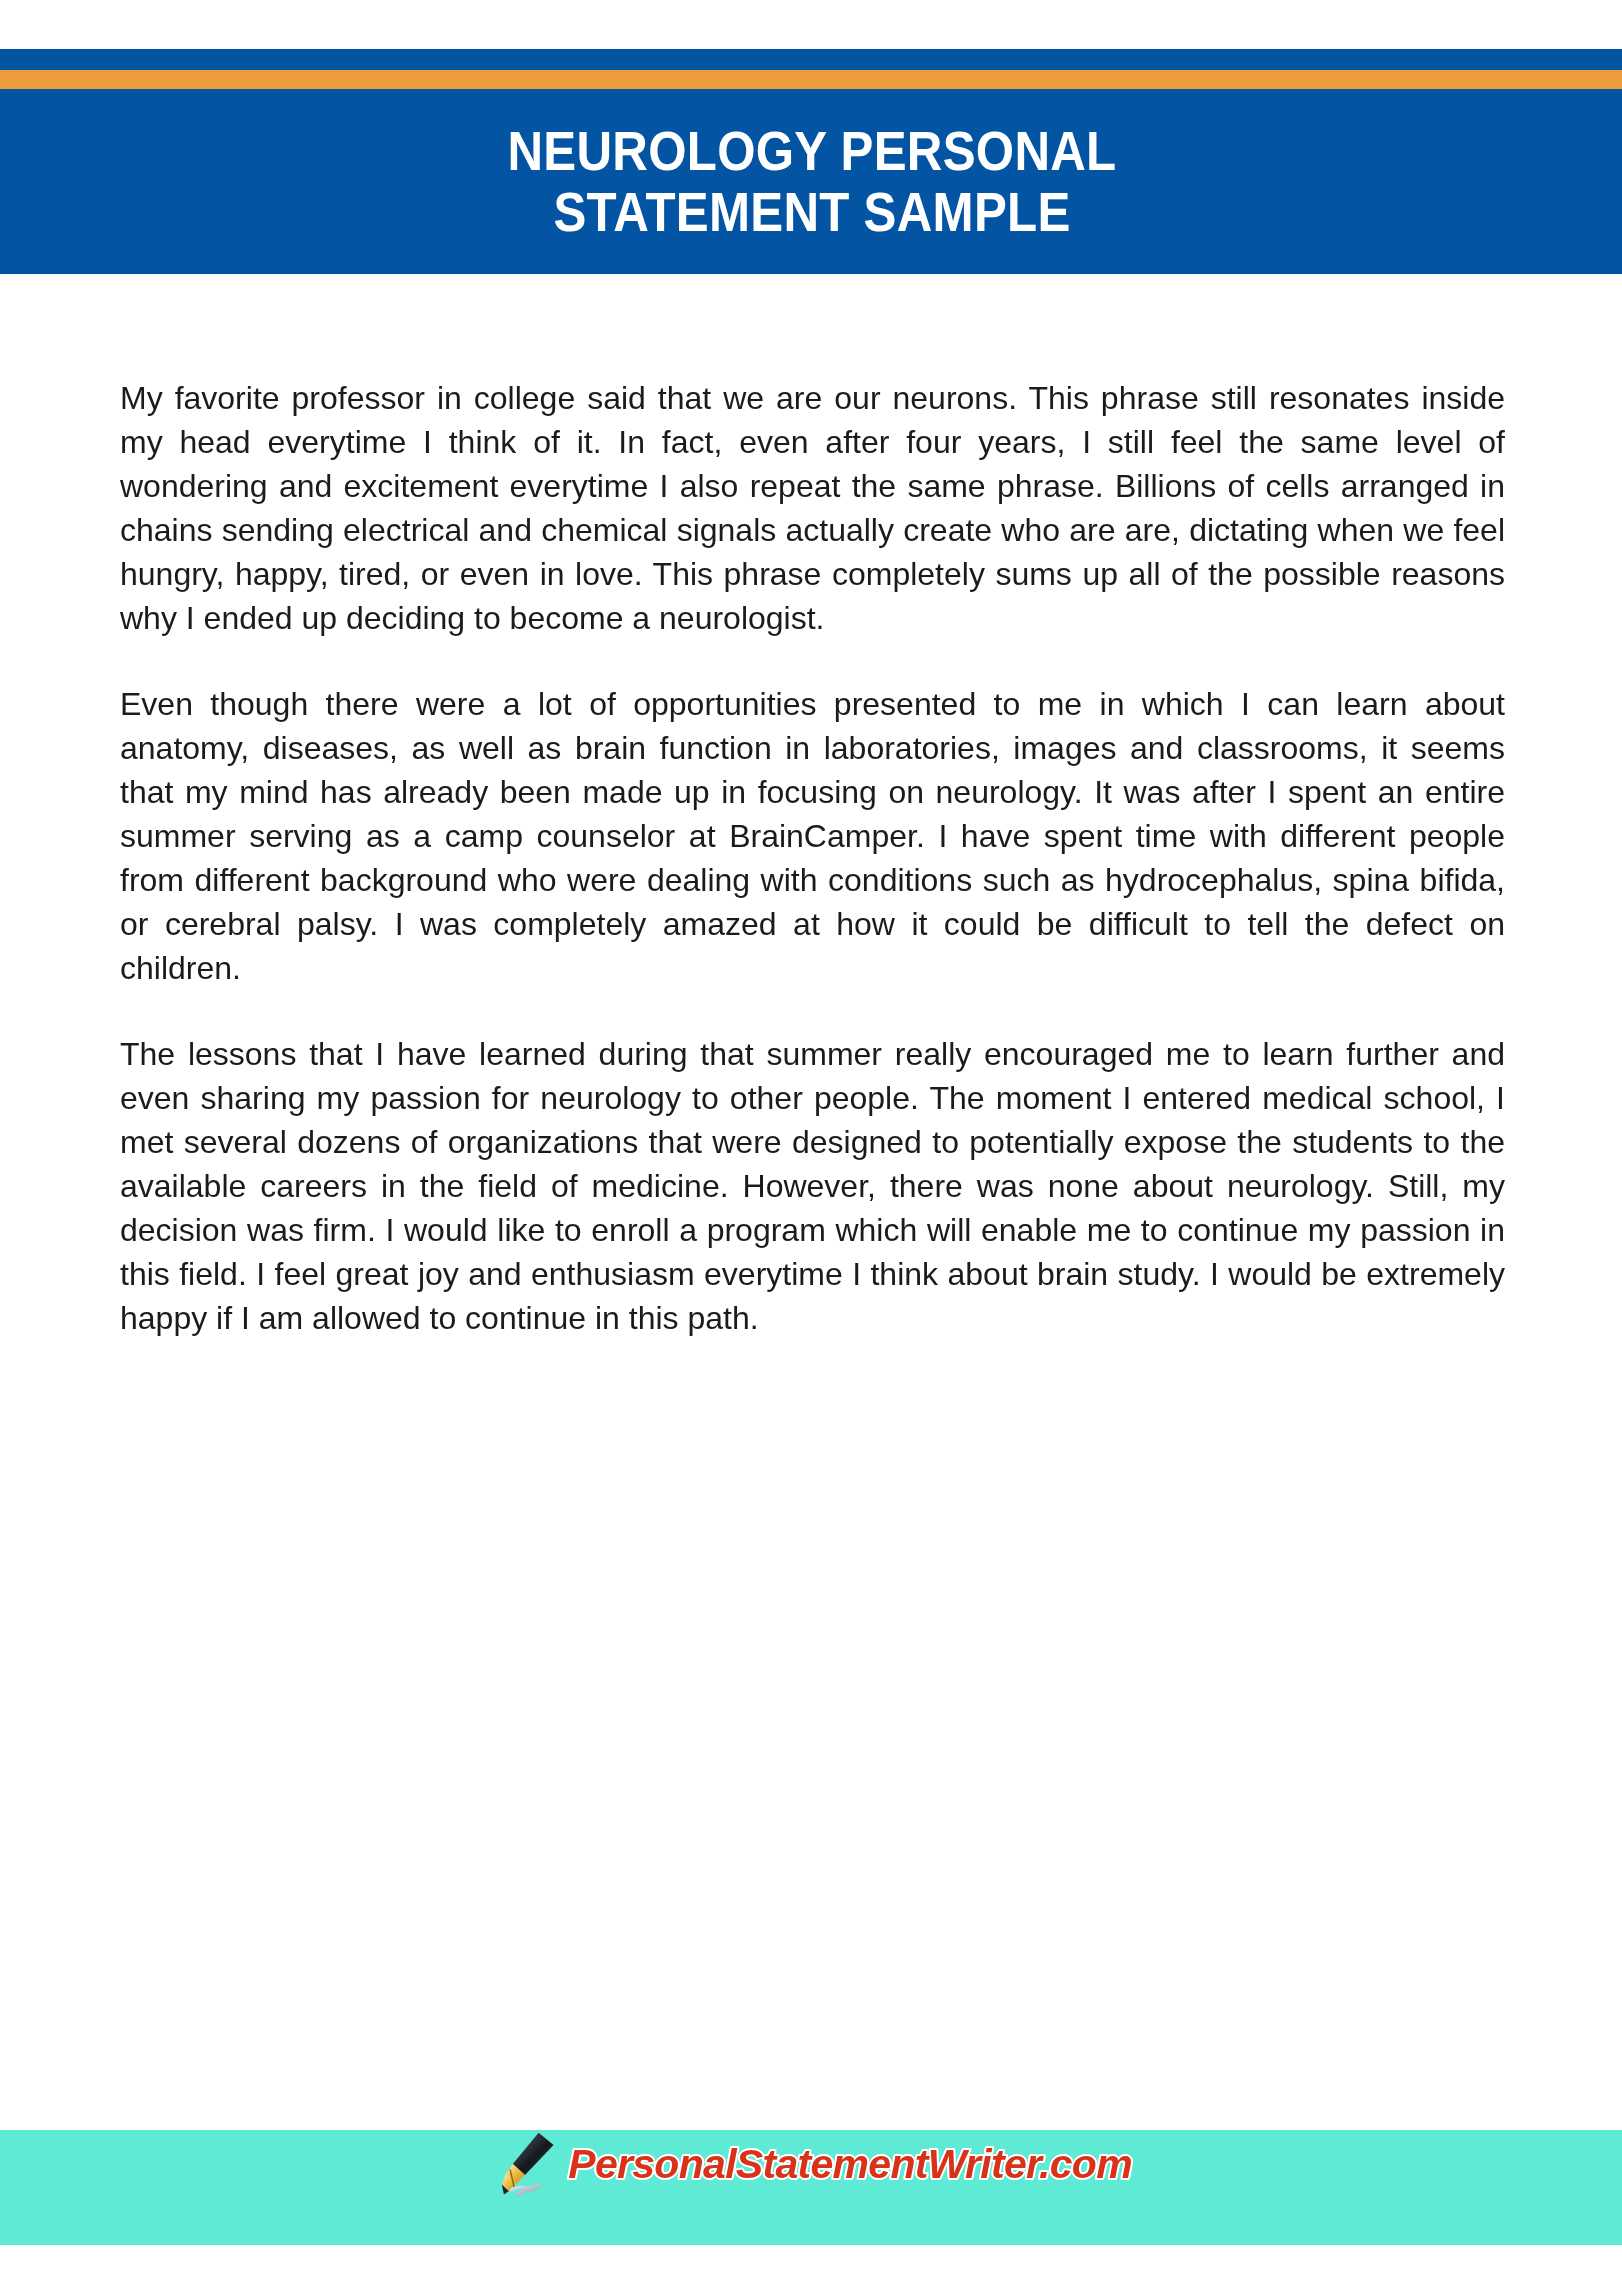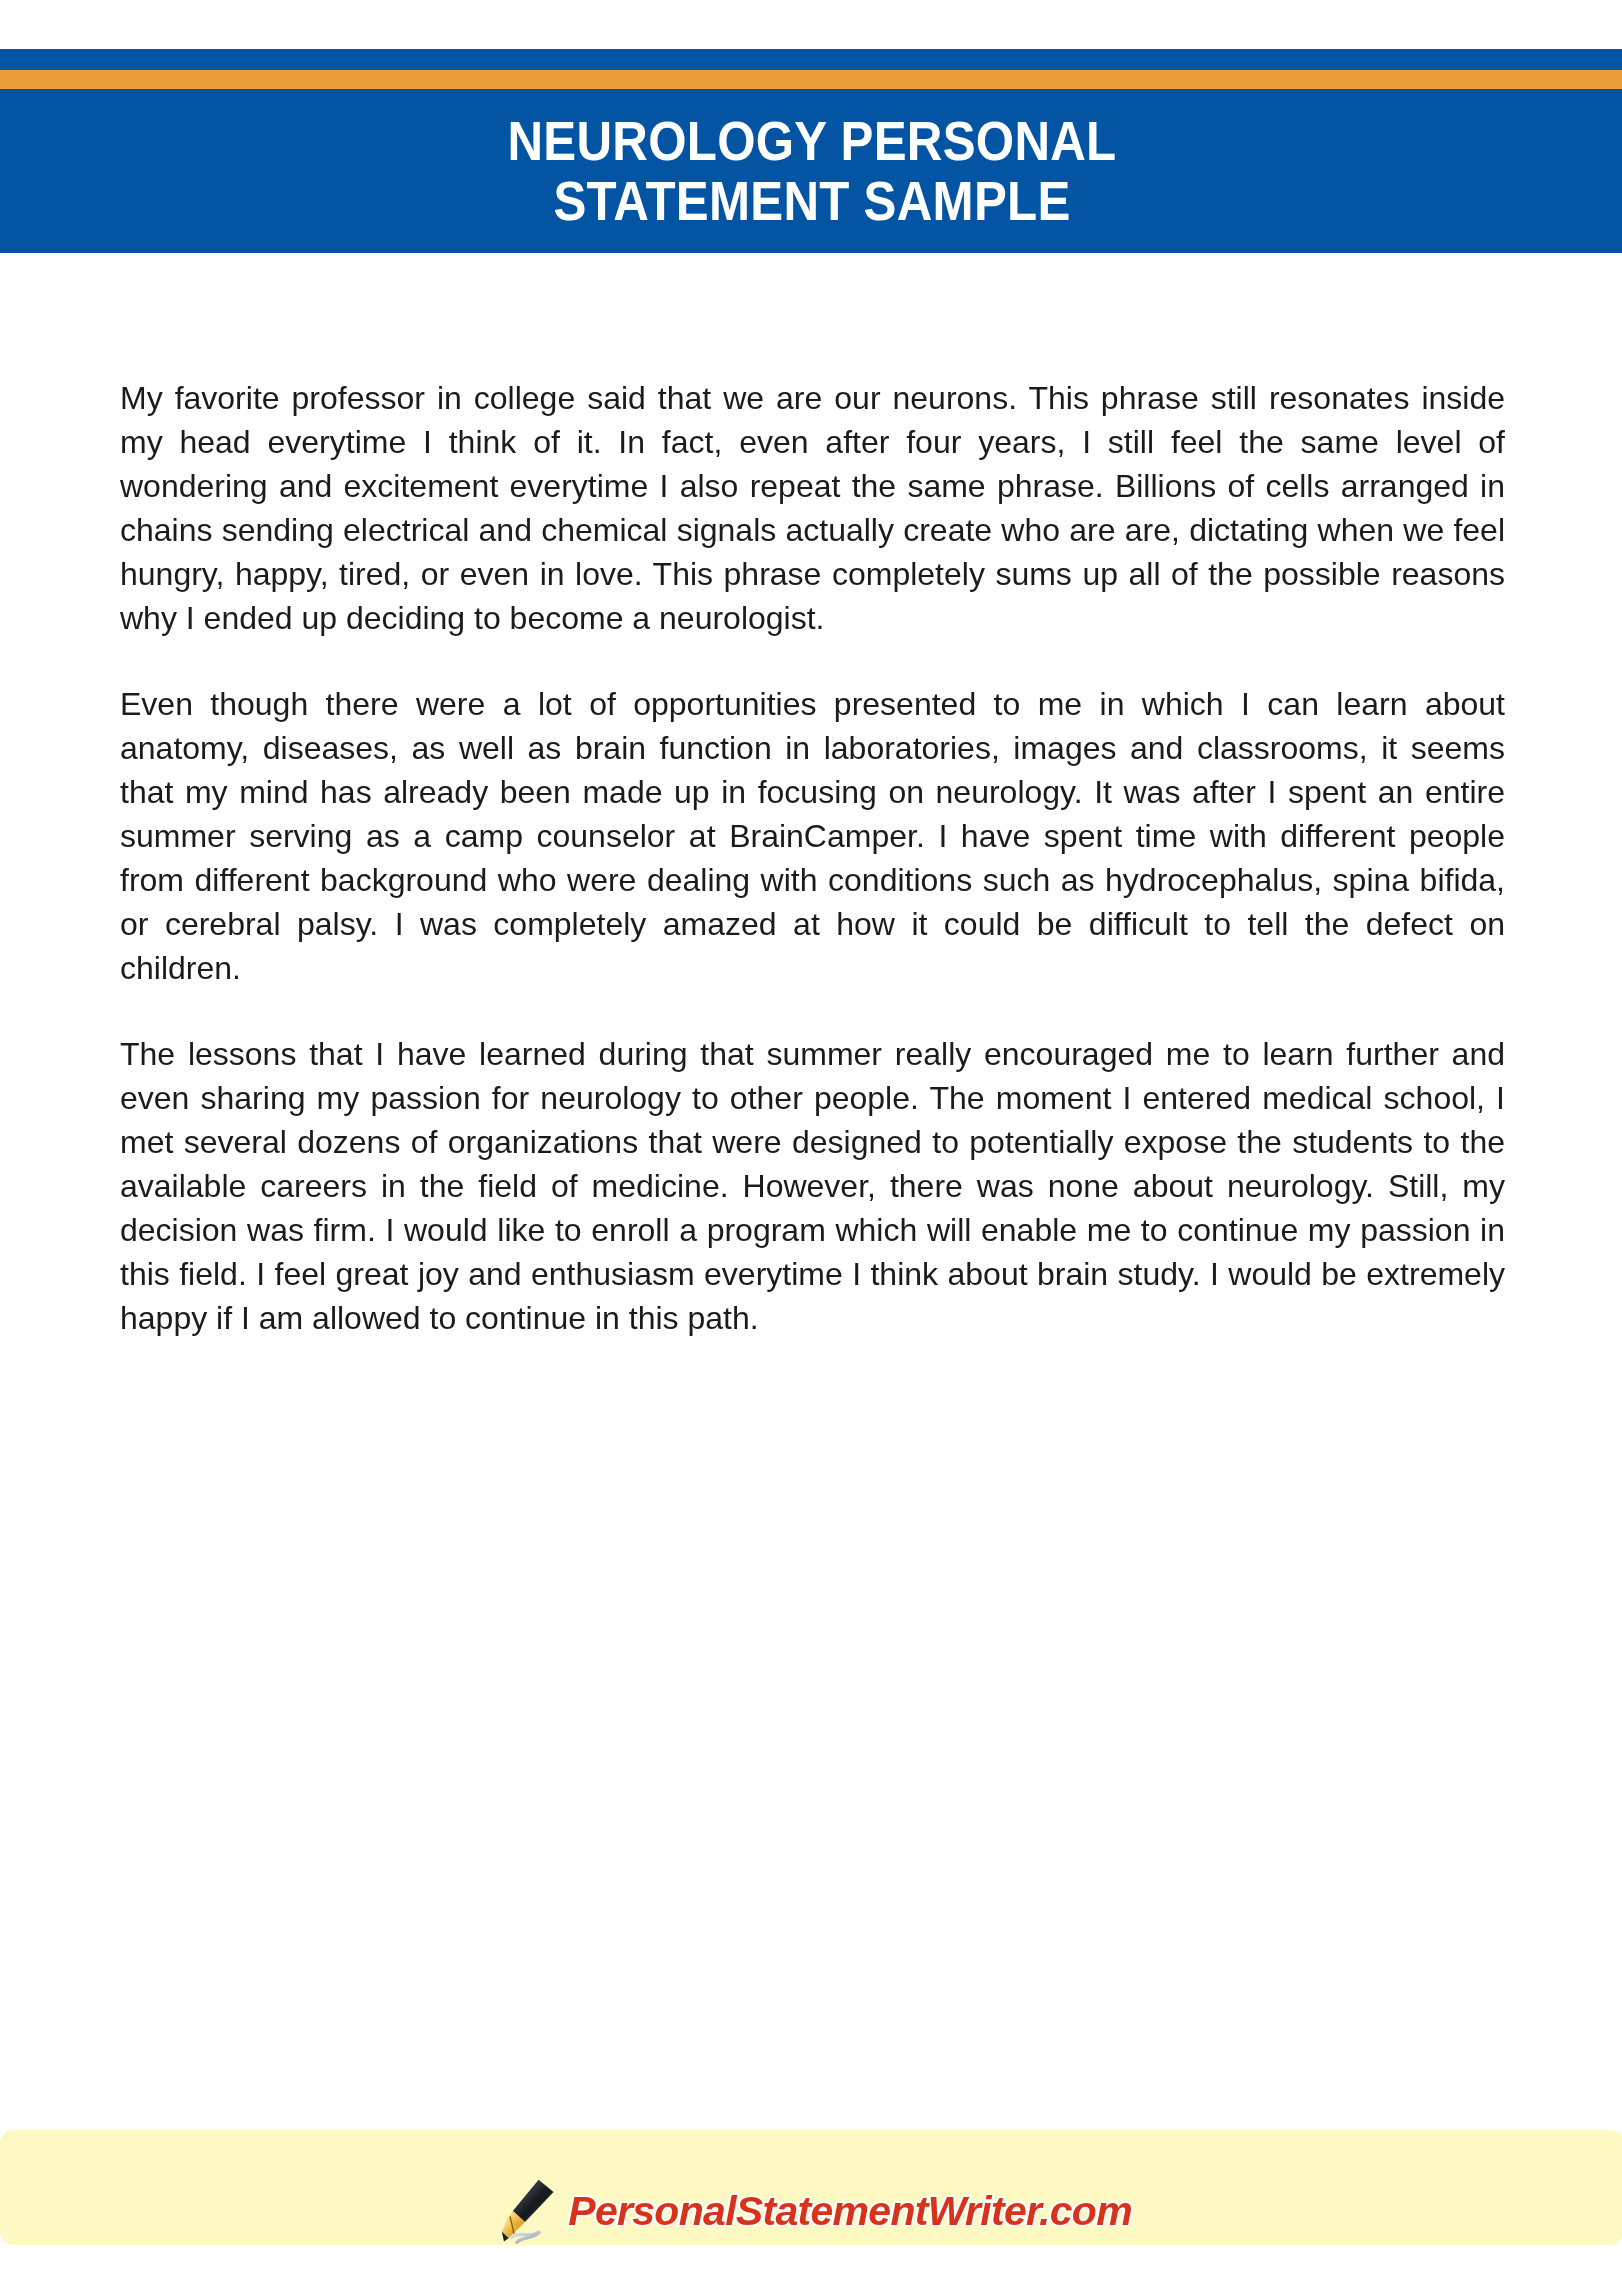--- a/index.html
+++ b/index.html
@@ -32,21 +32,21 @@
     height: 19px;
     background: #EA9D3A;
   }
 
   
   .header-bar {
     position: absolute;
     left: 0;
     top: 89px;
     width: 1623px;
-    height: 164px;
+    height: 185px;
     background: #0355A4;
     display: flex;
     align-items: center;
     justify-content: center;
     box-sizing: border-box;
     padding: 0 56px;
   }
   .header-title {
     color: #ffffff;
     font-family: "Liberation Sans Narrow", "Liberation Sans", sans-serif;
@@ -80,25 +80,24 @@
   }
   .para:last-child { margin-bottom: 3px; }
 
   
   .footer-bar {
     position: absolute;
     left: 0;
     top: 2130px;
     width: 1623px;
     height: 115px;
-    background: #fef9c3;
+    background: #5eead4;
     display: flex;
-    align-items: flex-end;
+    align-items: flex-start;
     justify-content: center;
-    border-radius: 13px;
   }
   .footer-logo {
     display: flex;
     align-items: center;
     gap: 9.2px;
   }
   .pen-icon {
     width: 68px;
     height: 68px;
     display: block;

